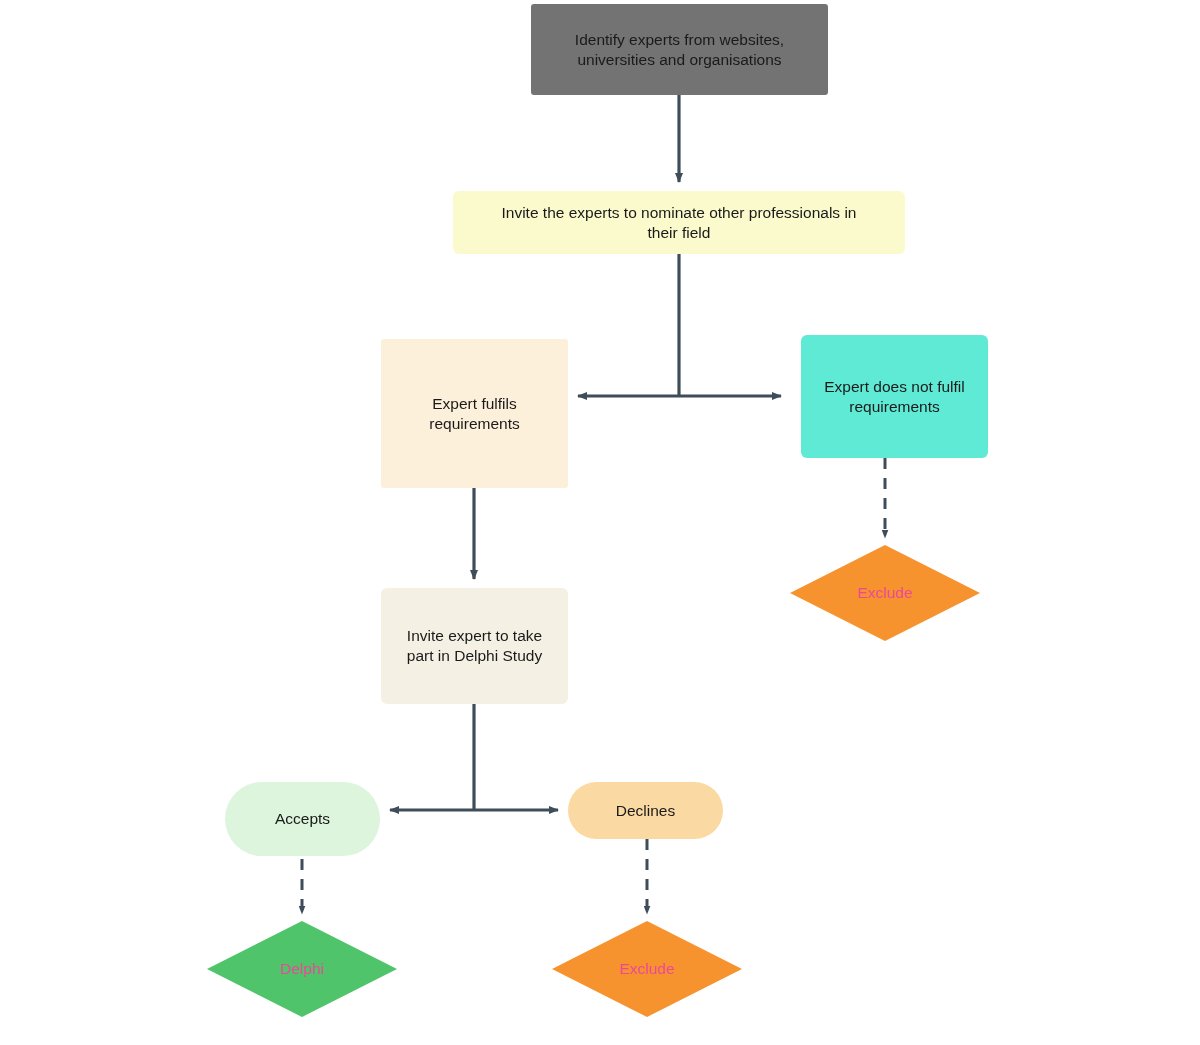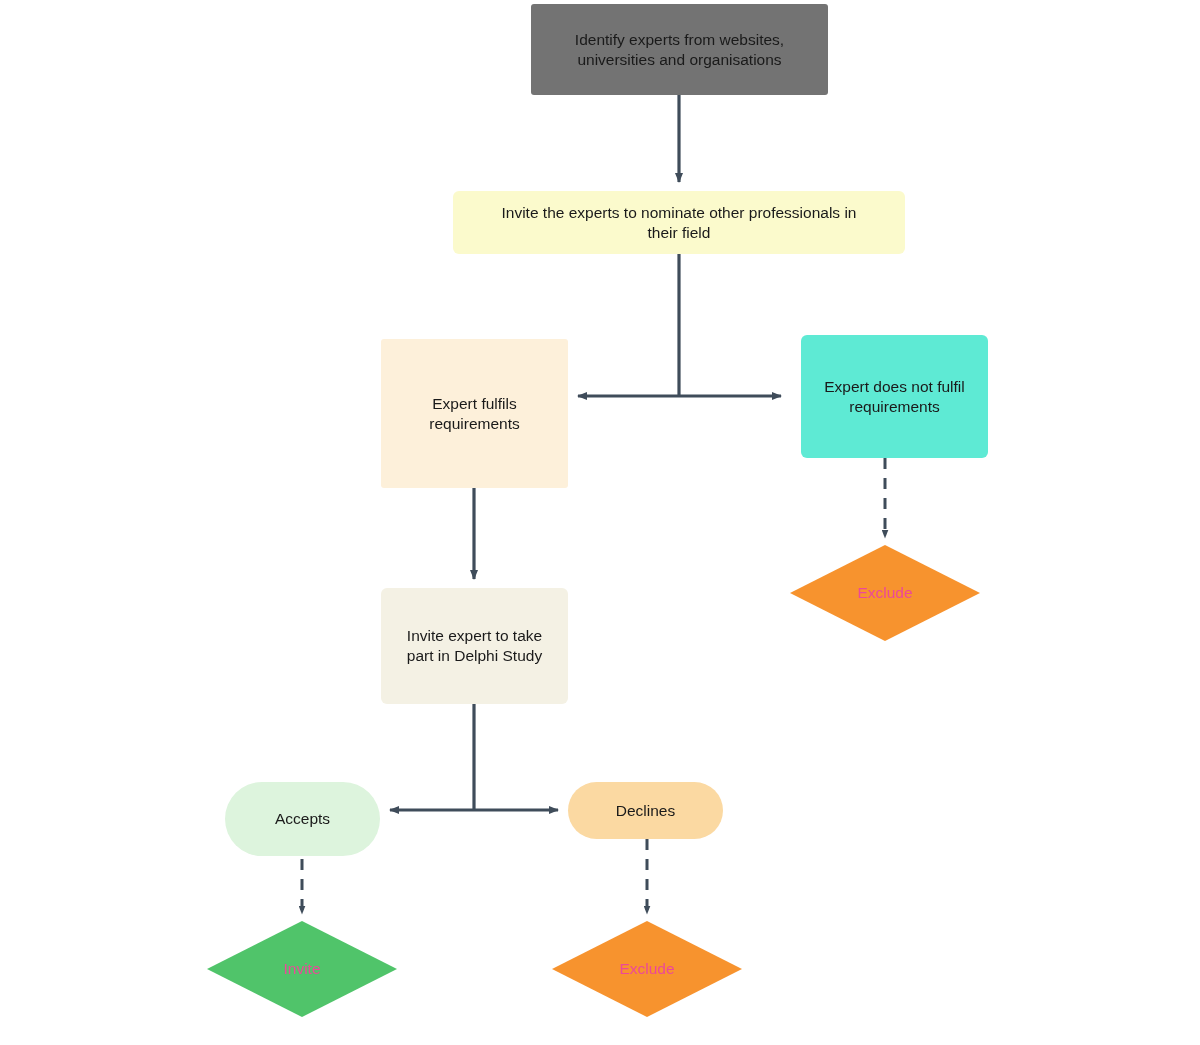--- a/index.html
+++ b/index.html
@@ -170,21 +170,21 @@
     <svg width="190" height="96" viewBox="0 0 190 96" xmlns="http://www.w3.org/2000/svg">
       <polygon points="95,0 190,48 95,96 0,48" fill="#f7932e"></polygon>
     </svg>
     <span class="diamond-label">Exclude</span>
   </div>
 
   <div class="node diamond-wrap" id="n-include">
     <svg width="190" height="96" viewBox="0 0 190 96" xmlns="http://www.w3.org/2000/svg">
       <polygon points="95,0 190,48 95,96 0,48" fill="#50c46a"></polygon>
     </svg>
-    <span class="diamond-label">Invite</span>
+    <span class="diamond-label">Delphi</span>
   </div>
 
   <div class="node diamond-wrap" id="n-exclude-2">
     <svg width="190" height="96" viewBox="0 0 190 96" xmlns="http://www.w3.org/2000/svg">
       <polygon points="95,0 190,48 95,96 0,48" fill="#f7932e"></polygon>
     </svg>
     <span class="diamond-label">Exclude</span>
   </div>
 
 </div>

